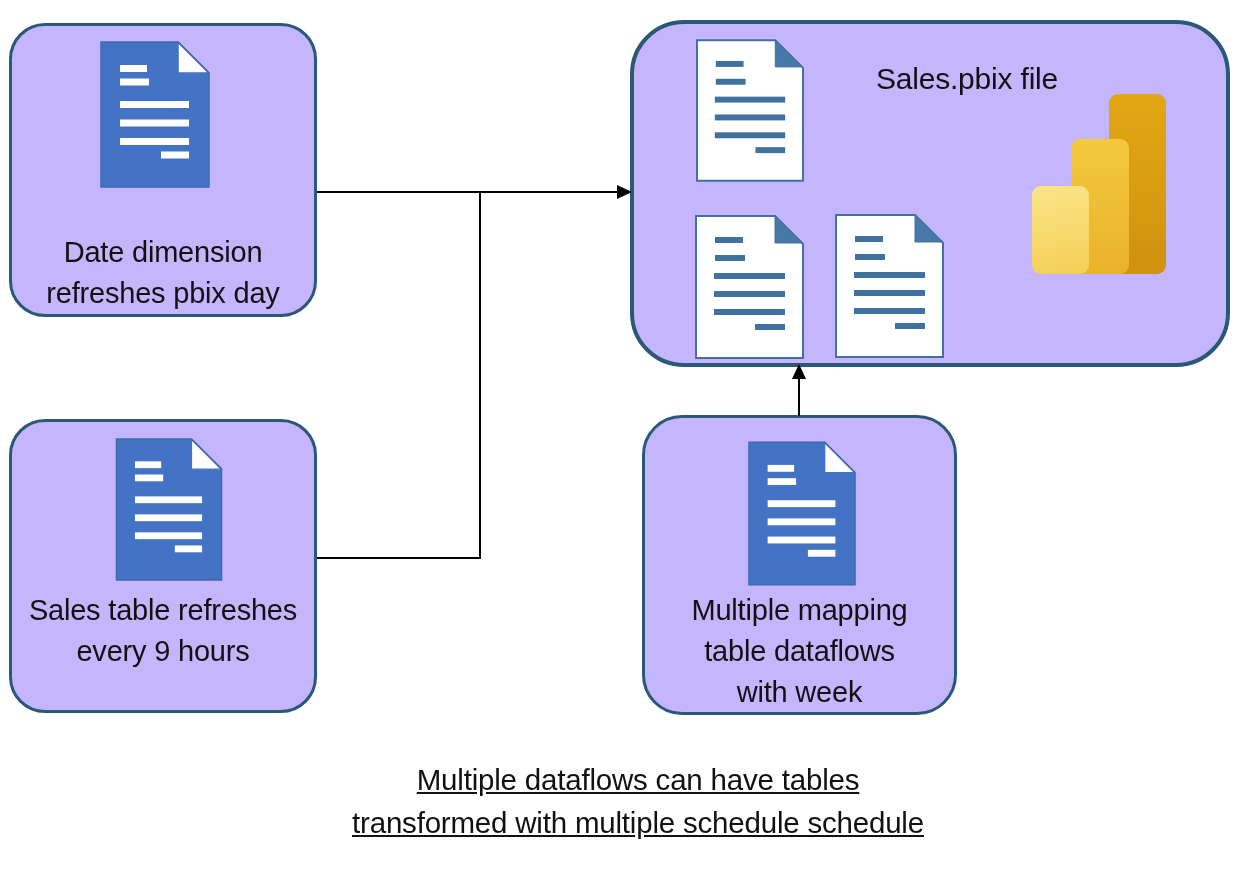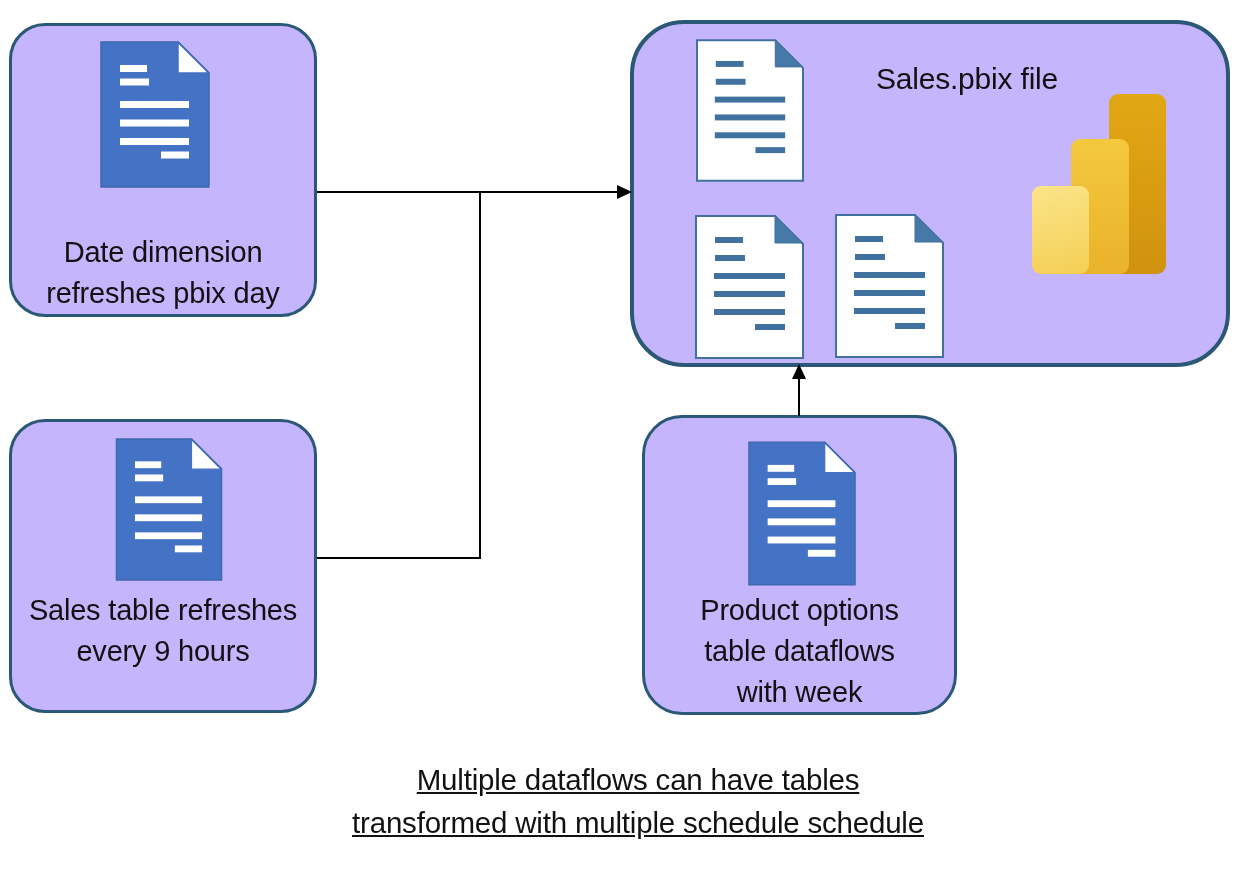--- a/index.html
+++ b/index.html
@@ -102,21 +102,21 @@
     </div>
   </div>
 
   <div class="node" style="left:642px;top:415px;width:315px;height:300px;border-radius:40px;">
     <div class="doc" style="left:103px;top:23px;">
       <svg width="108" height="145">
           <use href="#doc-blue"></use>
         </svg>
     </div>
     <div class="node-label" style="top:172px;">
-      <div>Product options</div>
+      <div>Multiple mapping</div>
       <div>table dataflows</div>
       <div>with week</div>
     </div>
   </div>
 
   <div class="node node-big" style="left:630px;top:20px;width:600px;height:347px;">
     <span class="pbix-title">Sales.pbix file</span>
 
     <div class="doc" style="left:62px;top:13px;">
       <svg width="108" height="147">

